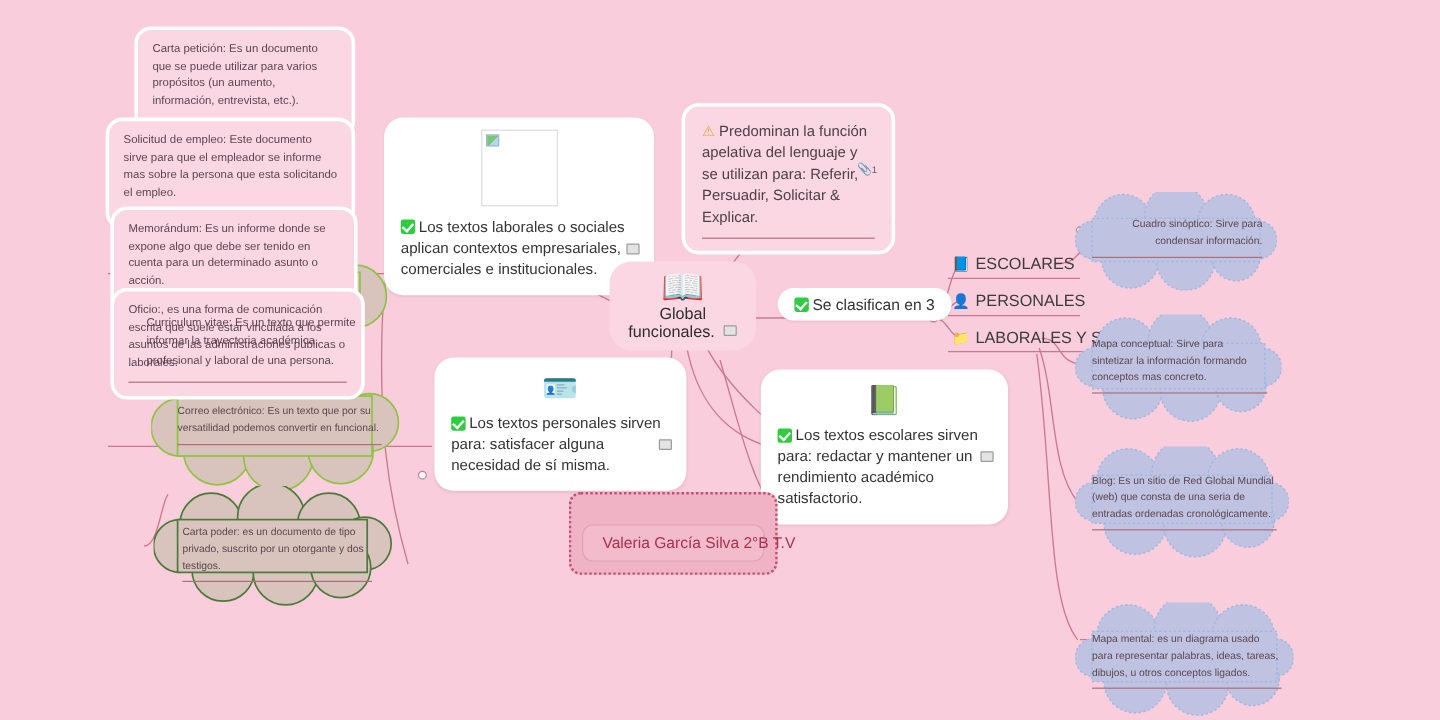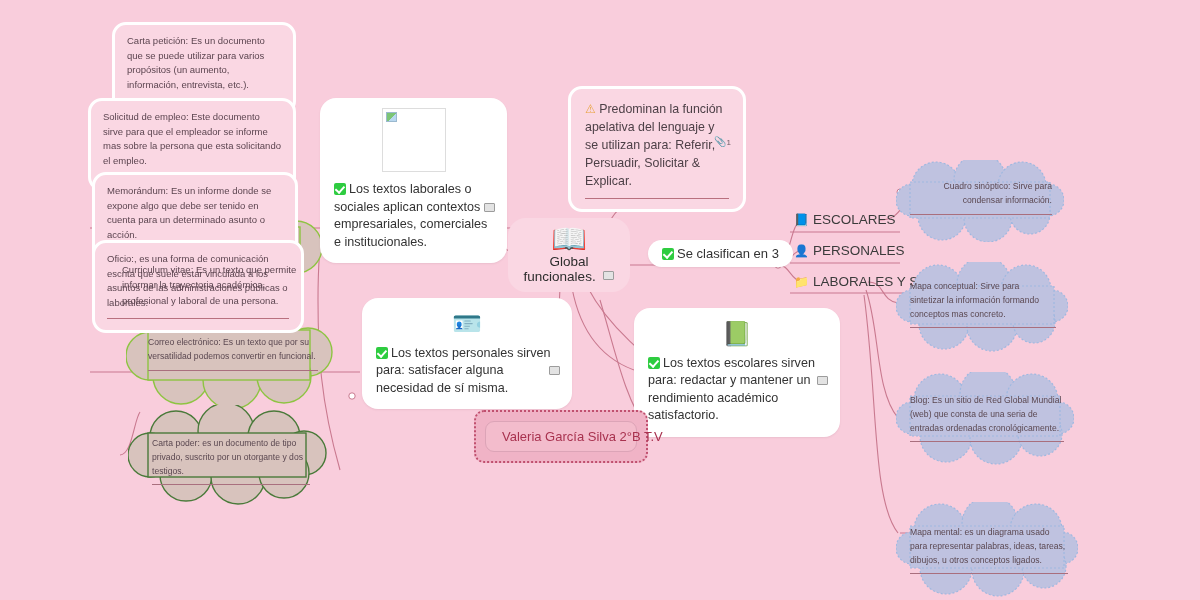--- a/index.html
+++ b/index.html
@@ -97,20 +97,21 @@
 
   
   .namenode{
     background:#f0b3c6;border:2px dotted #c0506f;border-radius:10px;
     padding:9px;
   }
   .nameinner{
     background:#f3bccc;border:1px solid #dca4b7;border-radius:9px;
     padding:7px 16px;color:#a8324f;font-size:13px;white-space:nowrap;
     text-align:left;
+    margin-top:16px;
   }
   .clip{
     display:inline-block;font-size:10px;color:#6d5a63;
   }
 </style>
 </head>
 <body style="background: rgb(249, 205, 220);">
 
 <div id="canvas">
 
@@ -238,21 +239,21 @@
 
   <div class="node pinknote" style="left:92px;top:240px;width:212px;">
     <span>Oficio:, es una forma de comunicación escrita que suele estar vinculada a los asuntos de las administraciones públicas o laborales.</span>
     <div class="rule"></div>
   </div>
 
   <div class="node" style="left:122px;top:221px;width:180px;font-size:9.5px;line-height:1.62;color:#5c4550;margin-top:41px;">
     <span>Curriculum vitae: Es un texto que permite informar la trayectoria académica, profesional y laboral de una persona.</span>
   </div>
 
-  <div class="node whitecard" style="left:320px;top:98px;width:187px;">
+  <div class="node whitecard" style="left:320px;top:98px;width:225px;">
     <div class="imgwrap">
       <span class="brokenimg"></span>
     </div>
     <div style="position:relative;">
       <span class="ck"></span><span>Los textos laborales o sociales aplican contextos empresariales, comerciales e institucionales.</span>
       <span class="noteicon" style="position:absolute;right:-2px;top:22px;"></span>
     </div>
   </div>
 
   <div class="node pinknote" style="left:568px;top:86px;width:178px;font-size:12.4px;line-height:1.45;color:#4d4047;padding:12px 14px 10px 14px;position:relative;">

